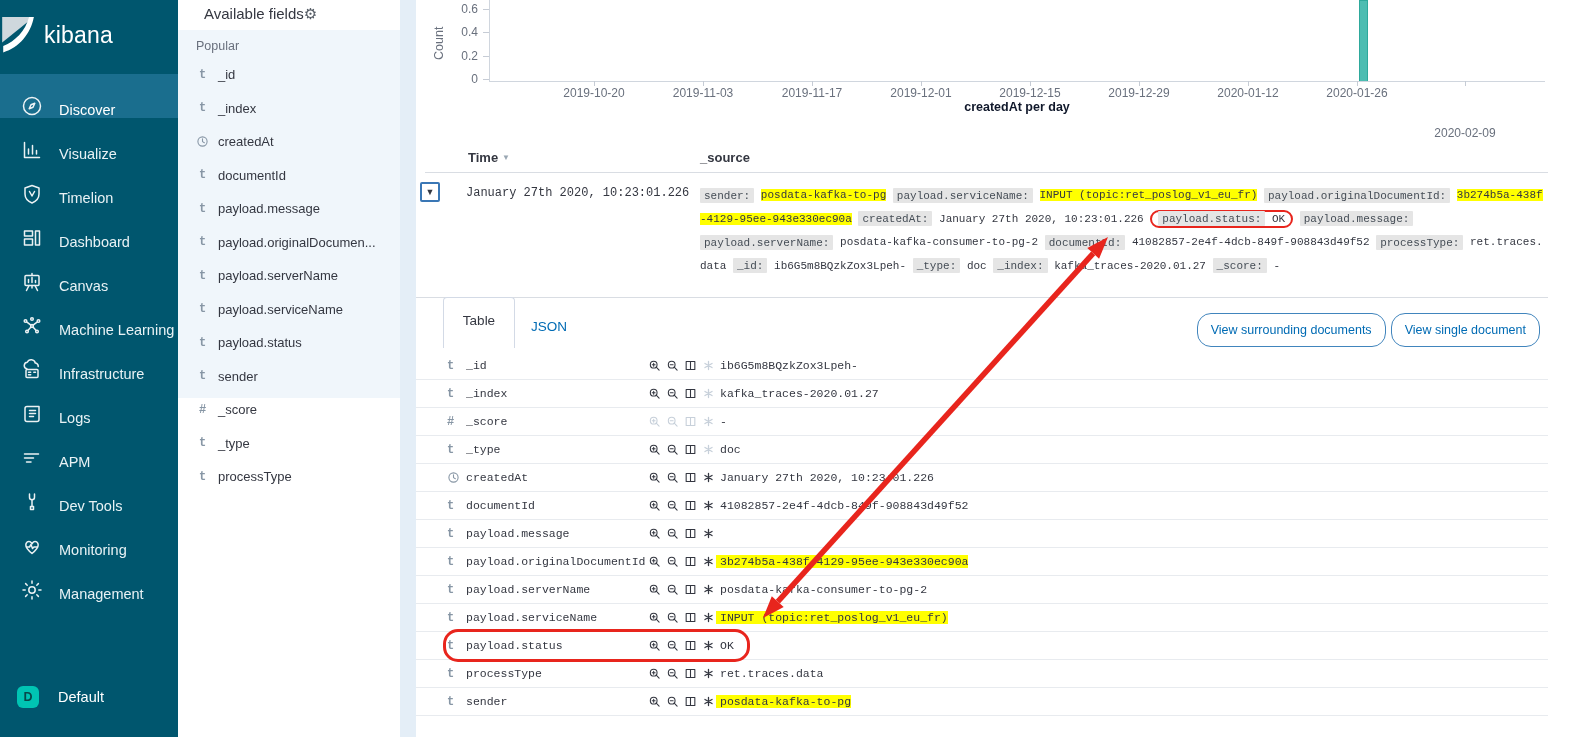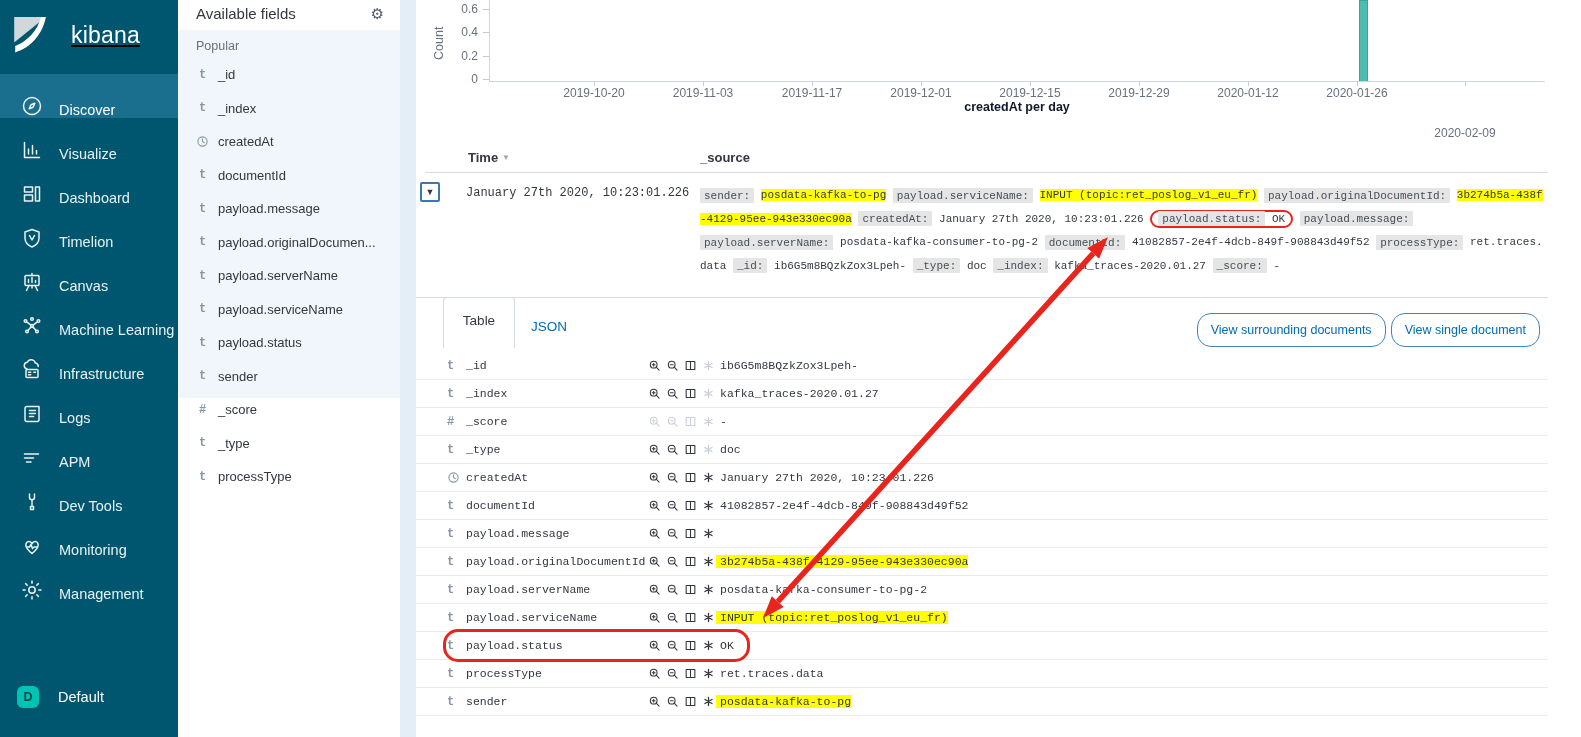--- a/index.html
+++ b/index.html
@@ -2,35 +2,35 @@
 <html><head>
 <meta charset="utf-8">
 <style>
   * { margin:0; padding:0; box-sizing:border-box; }
   html,body { width:1581px; height:737px; background:#fff; font-family:"Liberation Sans",sans-serif; overflow:hidden; }
   .page { position:relative; width:1581px; height:737px; background:#fff; overflow:hidden; }
   .mono { font-family:"Liberation Mono","DejaVu Sans Mono",monospace; }
 
   
   .left-nav { position:absolute; left:0; top:0; width:178px; height:737px; background:#00566e; }
-  .logo-row { height:70px; display:flex; align-items:center; gap:23px; padding-left:12px;text-decoration:underline; }
+  .logo-row { height:70px; display:flex; align-items:center; gap:8px; padding-left:0; }
   .logo-mark { width:36px; height:38px; }
   .logo-text { color:#fff; font-size:23px; font-weight:500; letter-spacing:.2px; }
   .nav-list { position:absolute; top:74px; left:0; right:0; }
   .nav-item { height:44px; display:flex; align-items:flex-end; gap:15px; padding-left:20px; color:#e8f2f5; font-size:14.5px; cursor:pointer; }
   .nav-item.active { background:#1a6e8e; color:#fff; }
   .nav-icon { width:24px; height:24px; flex:0 0 24px; color:#fff; opacity:.92; }
   .nav-icon svg { width:24px; height:24px; display:block; }
   .nav-footer { position:absolute; left:0; right:0; bottom:18px; height:44px; display:flex; align-items:center; gap:19px; padding-left:17px; }
   .space-badge { width:22px; height:22px; border-radius:6px; background:#00c4b3; color:#07484b; font-size:12.5px; font-weight:bold; display:flex; align-items:center; justify-content:center; }
   .nav-footer-label { color:#fff; font-size:14.5px; }
 
   
   .fields-panel { position:absolute; left:178px; top:0; width:222px; height:737px; background:#fff; }
-  .fp-header { display:flex; justify-content:space-between; align-items:center; padding:5px 16px 0 18px; }
+  .fp-header { display:flex; align-items:center; padding:5px 16px 0 26px; }
   .fp-title { font-size:15px; color:#343741; }
   .fp-gear { font-size:15px; color:#545b64; cursor:pointer; line-height:1; }
   .popular-wrap { position:absolute; left:0; right:0; top:30px; background:#f0f6fb; padding-bottom:5px; }
   .popular-label { padding:9px 0 5px 18px; font-size:12.5px; color:#69707d; }
   .field-item { height:33.5px; display:flex; align-items:center; gap:9px; padding-left:18px; font-size:13px; color:#343741; cursor:pointer; white-space:nowrap; }
   .field-type { width:13px; flex:0 0 13px; color:#8796a5; font-family:"Liberation Mono","DejaVu Sans Mono",monospace; font-size:12px; font-weight:bold; text-align:center; }
   .field-type svg { width:13px; height:13px; display:block; }
   .others-wrap { position:absolute; left:0; right:0; top:393px; }
 
   .gutter { position:absolute; left:400px; top:0; width:16px; height:737px; background:#e4eef7; }
@@ -116,35 +116,35 @@
             <svg viewBox="0 0 24 24" fill="none" stroke="currentColor" stroke-width="1.5" stroke-linecap="round" stroke-linejoin="round">
               <path d="M4.5 4.5 V19.5 H19.5"></path>
               <path d="M8.5 16 v-5 M12.5 16 V7.5 M16.5 16 v-3.5"></path>
             </svg>
           </span>
           <span>Visualize</span>
         </div>
         <div class="nav-item">
           <span class="nav-icon">
             <svg viewBox="0 0 24 24" fill="none" stroke="currentColor" stroke-width="1.5" stroke-linecap="round" stroke-linejoin="round">
+              <path d="M12 3.5 L19 6 v6 c0 4.5-3.5 7.5-7 9 c-3.5-1.5-7-4.5-7-9 V6 Z"></path>
+              <path d="M9.5 9.5 L12 14 L14.5 9.5"></path>
+            </svg>
+          </span>
+          <span>Timelion</span>
+        </div>
+        <div class="nav-item">
+          <span class="nav-icon">
+            <svg viewBox="0 0 24 24" fill="none" stroke="currentColor" stroke-width="1.5" stroke-linecap="round" stroke-linejoin="round">
               <rect x="4.5" y="5" width="8" height="5"></rect>
               <rect x="4.5" y="13" width="8" height="6"></rect>
               <rect x="15.5" y="5" width="4" height="14"></rect>
             </svg>
           </span>
           <span>Dashboard</span>
-        </div>
-        <div class="nav-item">
-          <span class="nav-icon">
-            <svg viewBox="0 0 24 24" fill="none" stroke="currentColor" stroke-width="1.5" stroke-linecap="round" stroke-linejoin="round">
-              <path d="M12 3.5 L19 6 v6 c0 4.5-3.5 7.5-7 9 c-3.5-1.5-7-4.5-7-9 V6 Z"></path>
-              <path d="M9.5 9.5 L12 14 L14.5 9.5"></path>
-            </svg>
-          </span>
-          <span>Timelion</span>
         </div>
         <div class="nav-item">
           <span class="nav-icon">
             <svg viewBox="0 0 24 24" fill="none" stroke="currentColor" stroke-width="1.5" stroke-linecap="round" stroke-linejoin="round">
               <rect x="5" y="5.5" width="14" height="10" rx="1"></rect>
               <path d="M12 3.5v2 M9 15.5 L6.5 20.5 M15 15.5 L17.5 20.5 M12 15.5 V18"></path>
               <path d="M8.5 12.5 v-3 M12 12.5 v-5 M15.5 12.5 v-2"></path>
             </svg>
           </span>
           <span>Canvas</span>

